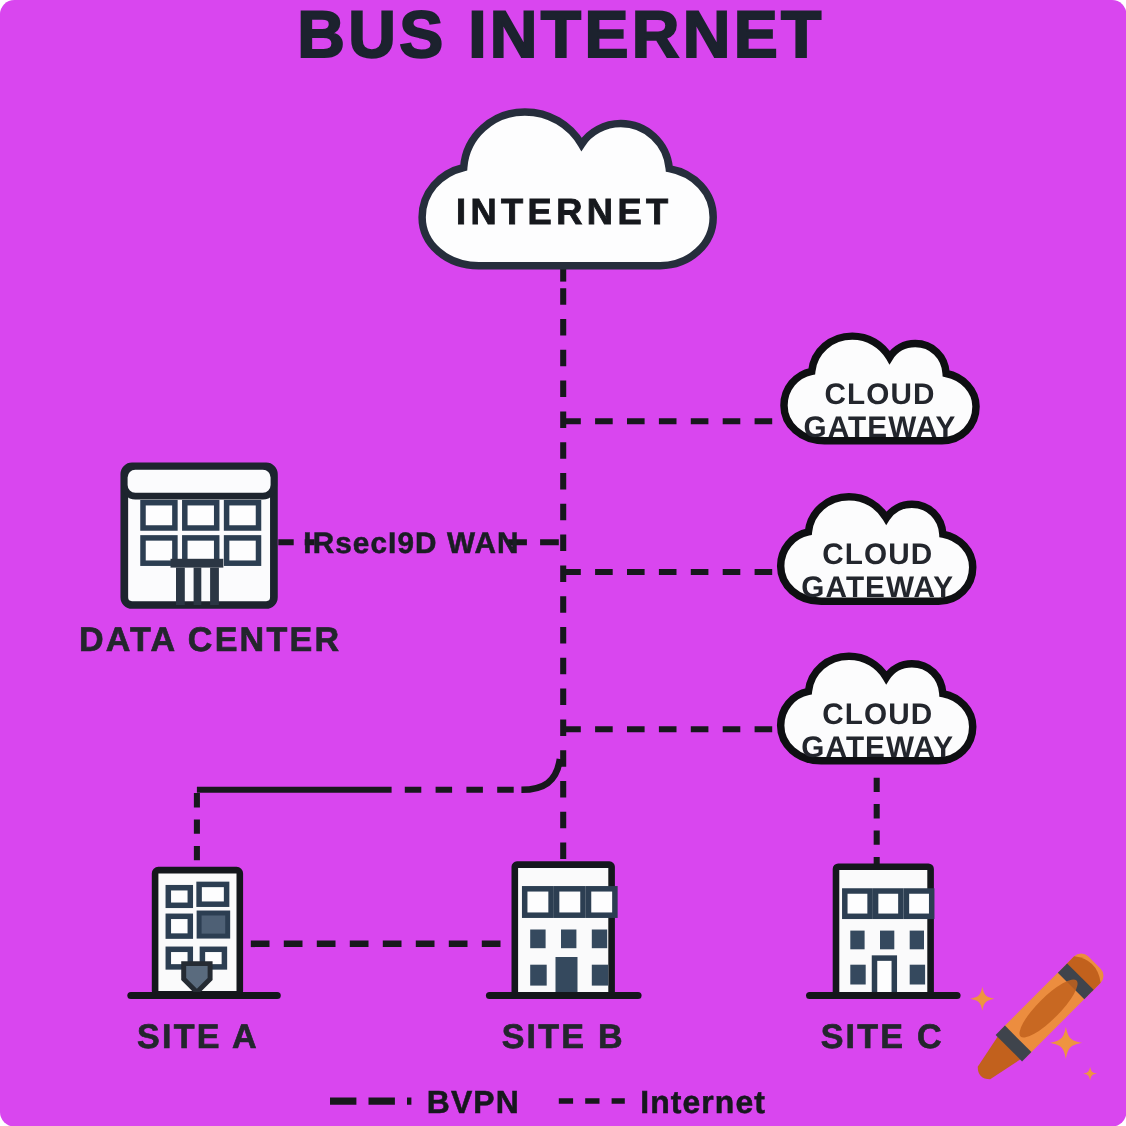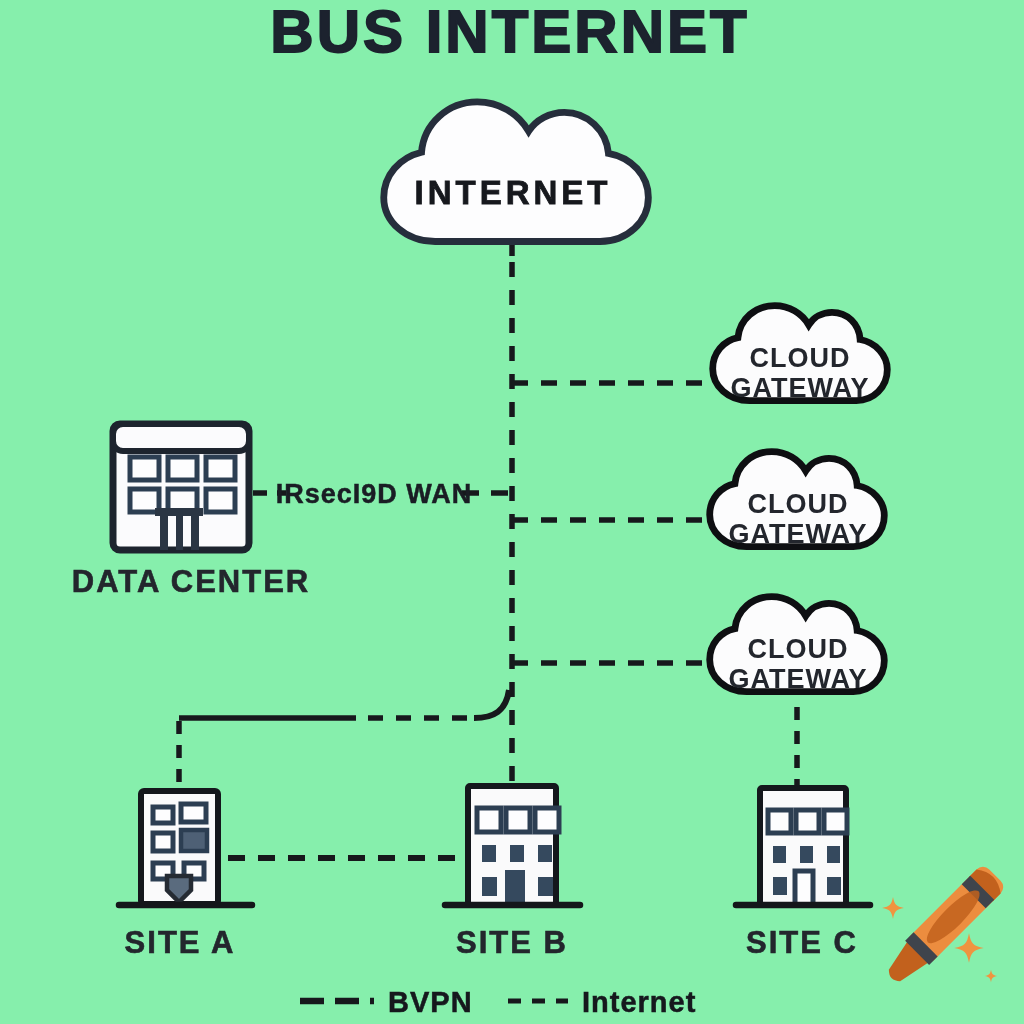--- a/index.html
+++ b/index.html
@@ -1,16 +1,16 @@
 <!DOCTYPE html>
 <html><head>
 <meta charset="utf-8">
 <style>
   html,body{margin:0;padding:0;}
-  .stage{width:1024px;height:1024px;background:#86efac;position:relative;overflow:hidden;}
+  .stage{width:1024px;height:1024px;background:#d946ef;position:relative;overflow:hidden;border-radius:13px;}
   svg{display:block;}
   text{font-family:"Liberation Sans","DejaVu Sans",sans-serif;font-weight:bold;fill:#23262d;}
   .title{font-size:60px;letter-spacing:3px;fill:#1c222e;stroke:#1c222e;stroke-width:1.8px;}
   .cloud-label{font-size:33px;letter-spacing:4px;fill:#16181d;stroke:#16181d;stroke-width:0.8px;}
   .gw-label{font-size:27px;letter-spacing:1px;stroke-width:0.5px;}
   .node-label{font-size:31px;letter-spacing:2px;fill:#23262d;stroke:#23262d;stroke-width:0.6px;}
   .edge-label{font-size:27px;letter-spacing:1px;fill:#1a1d24;stroke:#1a1d24;stroke-width:0.5px;}
   .legend-label{font-size:29px;letter-spacing:1px;fill:#16181d;stroke:#16181d;stroke-width:0.5px;}
   .edge{stroke:#17181c;fill:none;}
   .bstroke{stroke:#1d242e;fill:#fbfbfd;}

